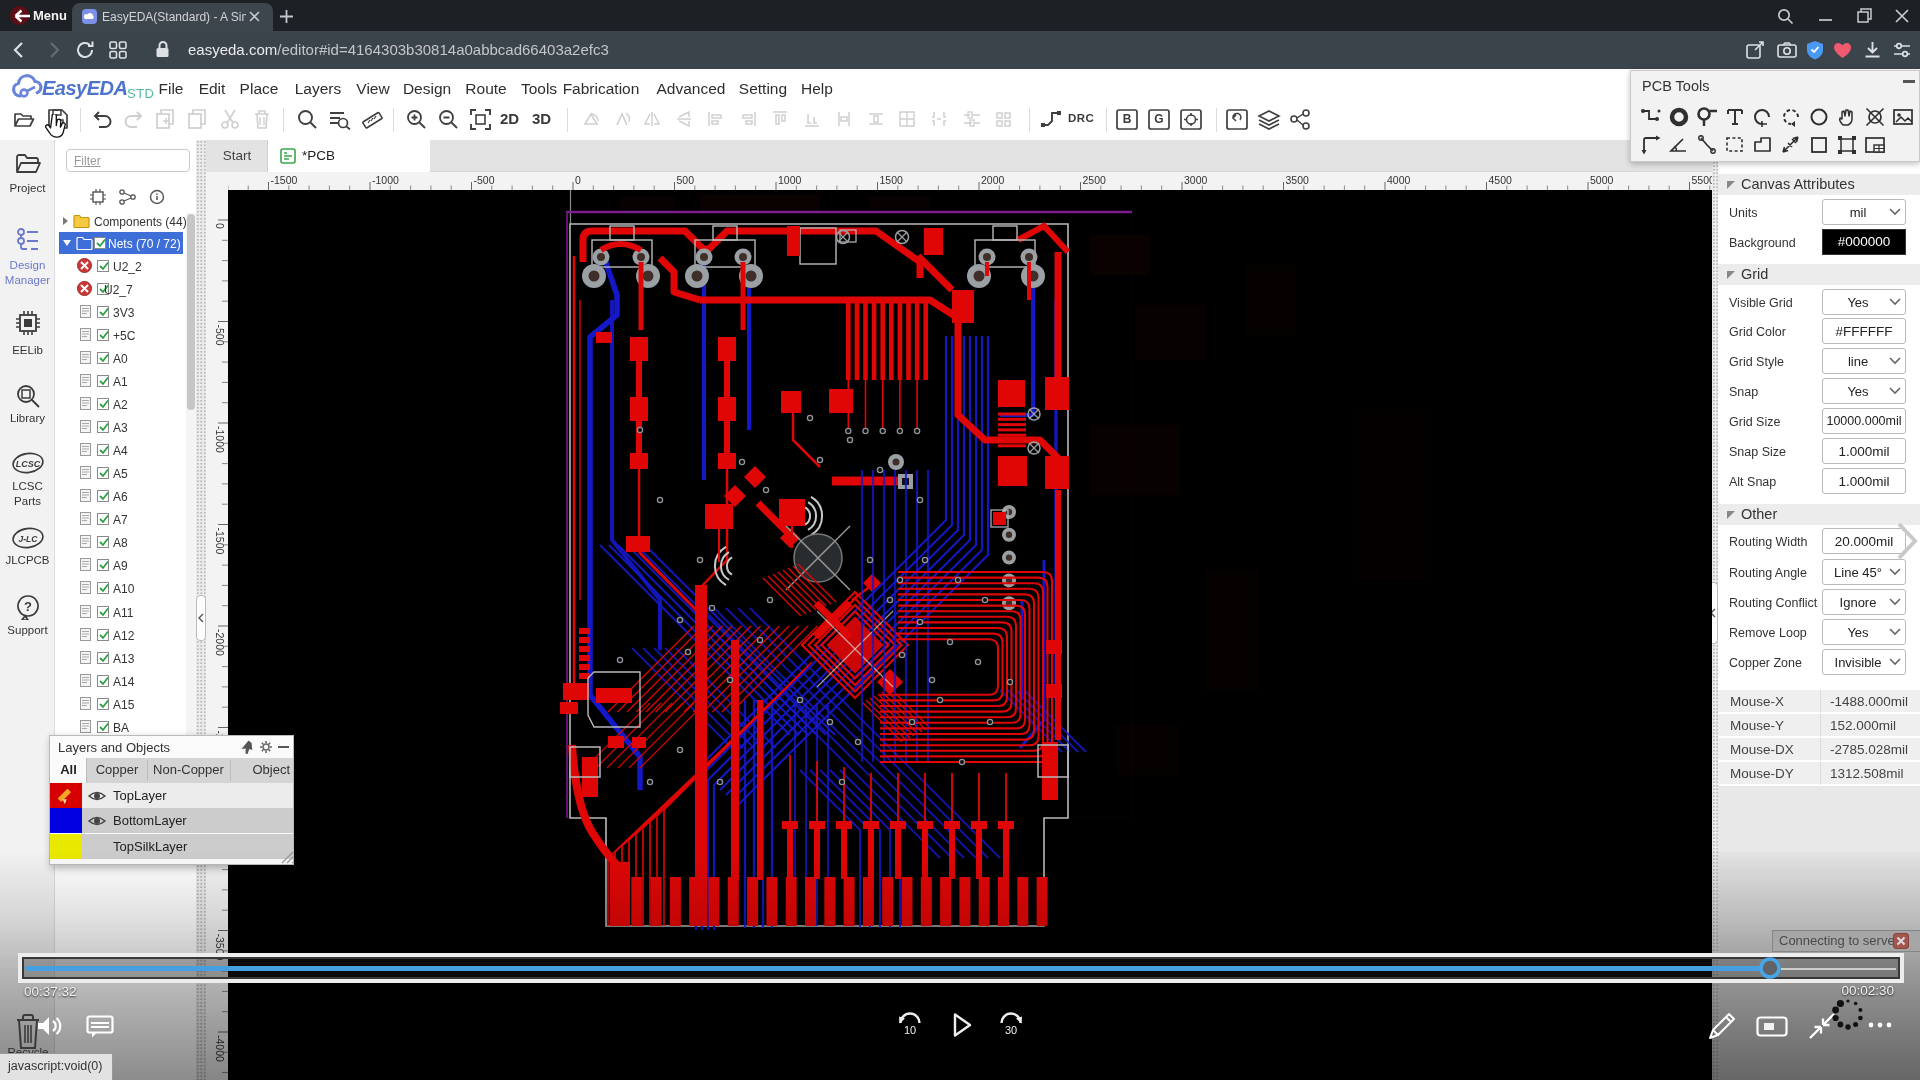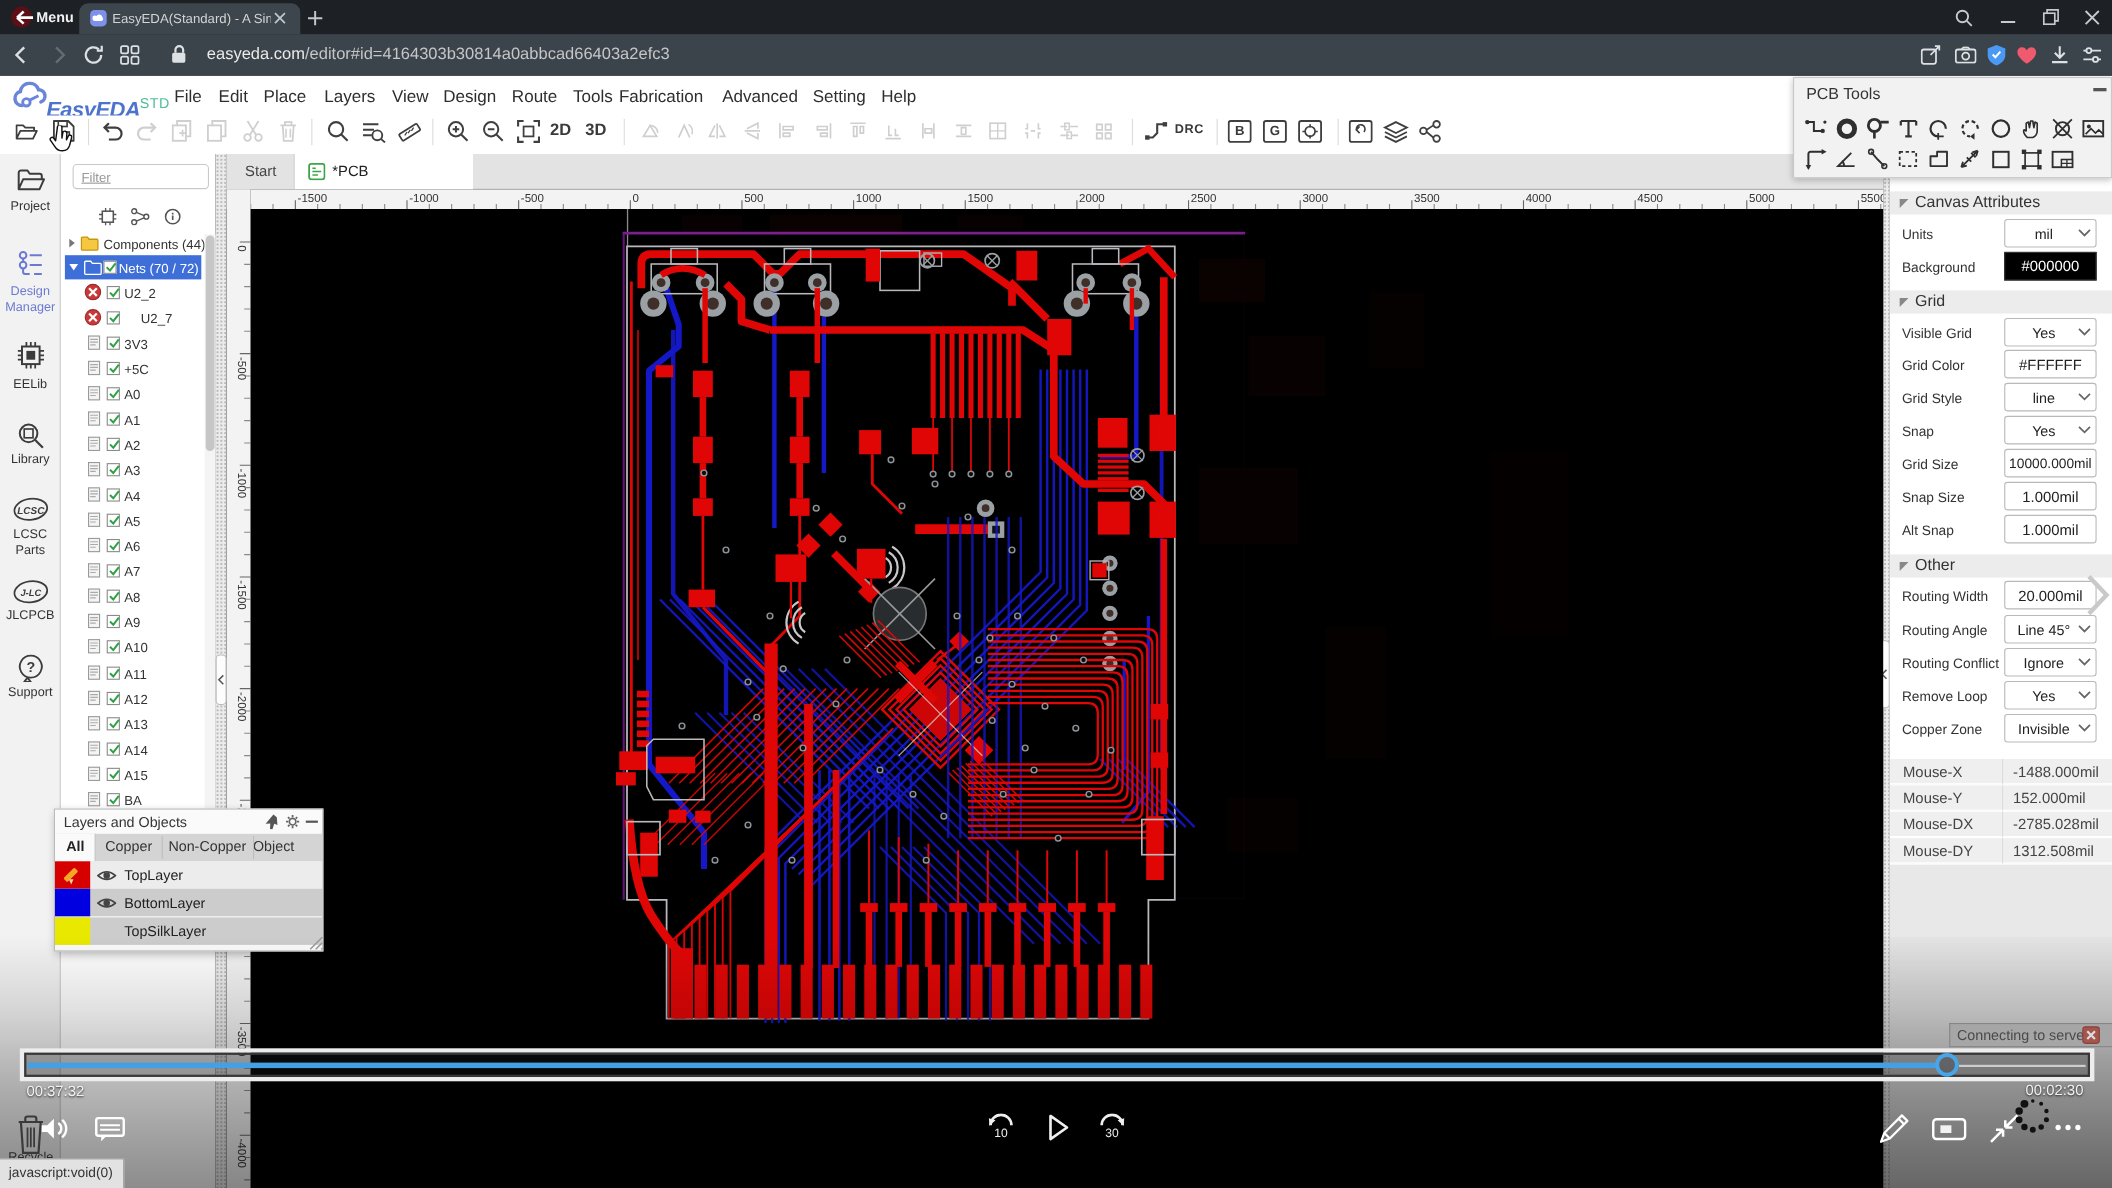--- a/index.html
+++ b/index.html
@@ -85,21 +85,21 @@
       <path d="M1 4 H17 M1 12 H17" stroke="#dde1e4" stroke-width="1.7"></path>
       <circle cx="6" cy="4" r="2.3" fill="#3b434b" stroke="#dde1e4" stroke-width="1.7"></circle>
       <circle cx="12" cy="12" r="2.3" fill="#3b434b" stroke="#dde1e4" stroke-width="1.7"></circle>
     </svg>
 <div class="abs" style="left:0;top:69px;width:1920px;height:71px;background:#ffffff;"></div>
 <svg class="abs" style="left:11px;top:74px" width="34" height="28">
       <path d="M9 22 a6.5 6.5 0 0 1 -1.5-12.8 a8.5 8.5 0 0 1 16.5-1.7 a5.8 5.8 0 0 1 2.2 11.2" stroke="#6b86d8" stroke-width="3.2" fill="none" stroke-linecap="round"></path>
       <circle cx="13" cy="19" r="3.4" stroke="#6b86d8" stroke-width="2.6" fill="none"></circle>
       <path d="M16 17 L24 13" stroke="#6b86d8" stroke-width="2.6"></path>
     </svg>
-<div class="abs" style="left:42px;top:77px;font-size:20px;font-weight:bold;font-style:italic;color:#4d74cc;letter-spacing:-0.5px;margin-top:12px;">EasyEDA</div>
+<div class="abs" style="left:42px;top:77px;font-size:20px;font-weight:bold;font-style:italic;color:#4d74cc;letter-spacing:-0.5px;">EasyEDA</div>
 <div class="abs" style="left:127px;top:86px;font-size:13px;font-weight:normal;color:#4fbd9c;letter-spacing:0.5px;">STD</div>
 <div class="abs" style="left:171px;top:80px;width:120px;margin-left:-60px;text-align:center;font-size:15.5px;color:#2e2e2e;">File</div>
 <div class="abs" style="left:212px;top:80px;width:120px;margin-left:-60px;text-align:center;font-size:15.5px;color:#2e2e2e;">Edit</div>
 <div class="abs" style="left:259px;top:80px;width:120px;margin-left:-60px;text-align:center;font-size:15.5px;color:#2e2e2e;">Place</div>
 <div class="abs" style="left:318px;top:80px;width:120px;margin-left:-60px;text-align:center;font-size:15.5px;color:#2e2e2e;">Layers</div>
 <div class="abs" style="left:373px;top:80px;width:120px;margin-left:-60px;text-align:center;font-size:15.5px;color:#2e2e2e;">View</div>
 <div class="abs" style="left:427px;top:80px;width:120px;margin-left:-60px;text-align:center;font-size:15.5px;color:#2e2e2e;">Design</div>
 <div class="abs" style="left:486px;top:80px;width:120px;margin-left:-60px;text-align:center;font-size:15.5px;color:#2e2e2e;">Route</div>
 <div class="abs" style="left:539px;top:80px;width:120px;margin-left:-60px;text-align:center;font-size:15.5px;color:#2e2e2e;">Tools</div>
 <div class="abs" style="left:608px;top:80px;width:106px;margin-left:-60px;text-align:center;font-size:15.5px;color:#2e2e2e;">Fabrication</div>
@@ -339,21 +339,21 @@
     </svg>
 <div class="abs" style="left:113px;top:260px;font-size:12px;color:#333;">U2_2</div>
 <div class="abs" style="left:77px;top:281px;width:15px;height:15px;border-radius:50%;background:#cb3837;border:1px solid #9a2a2a;"></div>
 <svg class="abs" style="left:80px;top:284px" width="9" height="9">
       <path d="M1 1 L8 8 M8 1 L1 8" stroke="#fff" stroke-width="2"></path>
     </svg>
 <div class="abs" style="left:97px;top:283px;width:12px;height:12px;background:#fff;border:1px solid #8a8a8a;"></div>
 <svg class="abs" style="left:98px;top:283px" width="12" height="12">
       <path d="M2 6 L5 9 L10 2.5" stroke="#2da044" stroke-width="1.8" fill="none"></path>
     </svg>
-<div class="abs" style="left:128px;top:283px;font-size:12px;color:#333;">U2_7</div>
+<div class="abs" style="left:104px;top:283px;font-size:12px;color:#333;">U2_7</div>
 <div class="abs" style="left:80px;top:305px;width:11px;height:13px;background:#f4f4f4;border:1px solid #9a9a9a;"></div>
 <svg class="abs" style="left:81px;top:307px" width="9" height="9">
       <path d="M1 1.5 h7 M1 4 h7 M1 6.5 h5" stroke="#aaa" stroke-width="1"></path>
     </svg>
 <div class="abs" style="left:97px;top:306px;width:12px;height:12px;background:#fff;border:1px solid #8a8a8a;"></div>
 <svg class="abs" style="left:98px;top:306px" width="12" height="12">
       <path d="M2 6 L5 9 L10 2.5" stroke="#2da044" stroke-width="1.8" fill="none"></path>
     </svg>
 <div class="abs" style="left:113px;top:306px;font-size:12px;color:#333;">3V3</div>
 <div class="abs" style="left:80px;top:328px;width:11px;height:13px;background:#f4f4f4;border:1px solid #9a9a9a;"></div>
@@ -1288,21 +1288,21 @@
       <g stroke="#666" stroke-width="1.6">
         <path d="M7 1 V3 M7 11 V13 M1 7 H3 M11 7 H13 M2.8 2.8 L4.2 4.2 M9.8 9.8 L11.2 11.2 M11.2 2.8 L9.8 4.2 M4.2 9.8 L2.8 11.2"></path>
       </g>
     </svg>
 <div class="abs" style="left:278px;top:746px;width:11px;height:2px;background:#555;"></div>
 <div class="abs" style="left:50px;top:758px;width:243px;height:25px;background:#d4d4d4;"></div>
 <div class="abs" style="left:50px;top:758px;width:37px;height:25px;background:#fafafa;border-right:1px solid #bdbdbd;"></div>
 <div class="abs" style="left:50px;top:762px;width:37px;text-align:center;font-size:13px;font-weight:bold;color:#222;">All</div>
 <div class="abs" style="left:87px;top:762px;width:60px;text-align:center;font-size:13px;color:#333;">Copper</div>
 <div class="abs" style="left:147px;top:762px;width:83px;text-align:center;font-size:13px;color:#333;">Non-Copper</div>
-<div class="abs" style="left:230px;top:762px;width:60px;text-align:left;font-size:13px;color:#333;">Object</div>
+<div class="abs" style="left:230px;top:762px;width:60px;text-align:right;font-size:13px;color:#333;">Object</div>
 <div class="abs" style="left:147px;top:760px;width:1px;height:21px;background:#bdbdbd;"></div>
 <div class="abs" style="left:230px;top:760px;width:1px;height:21px;background:#bdbdbd;"></div>
 <div class="abs" style="left:50px;top:783px;width:243px;height:25px;background:#ececec;"></div>
 <div class="abs" style="left:50px;top:783px;width:32px;height:25px;background:#d60000;"></div>
 <svg class="abs" style="left:55px;top:785px" width="20" height="20">
       <rect x="2" y="8" width="14" height="5" rx="1" fill="#f5a623" transform="rotate(-45 9 10)"></rect>
       <path d="M3 17 l2-5 3 3 Z" fill="#f8d0a0" transform="rotate(-45 9 10)"></path>
     </svg>
 <svg class="abs" style="left:88px;top:789px" width="18" height="14">
       <path d="M1 7 Q9 0 17 7 Q9 14 1 7 Z" stroke="#444" stroke-width="1.5" fill="none"></path>

